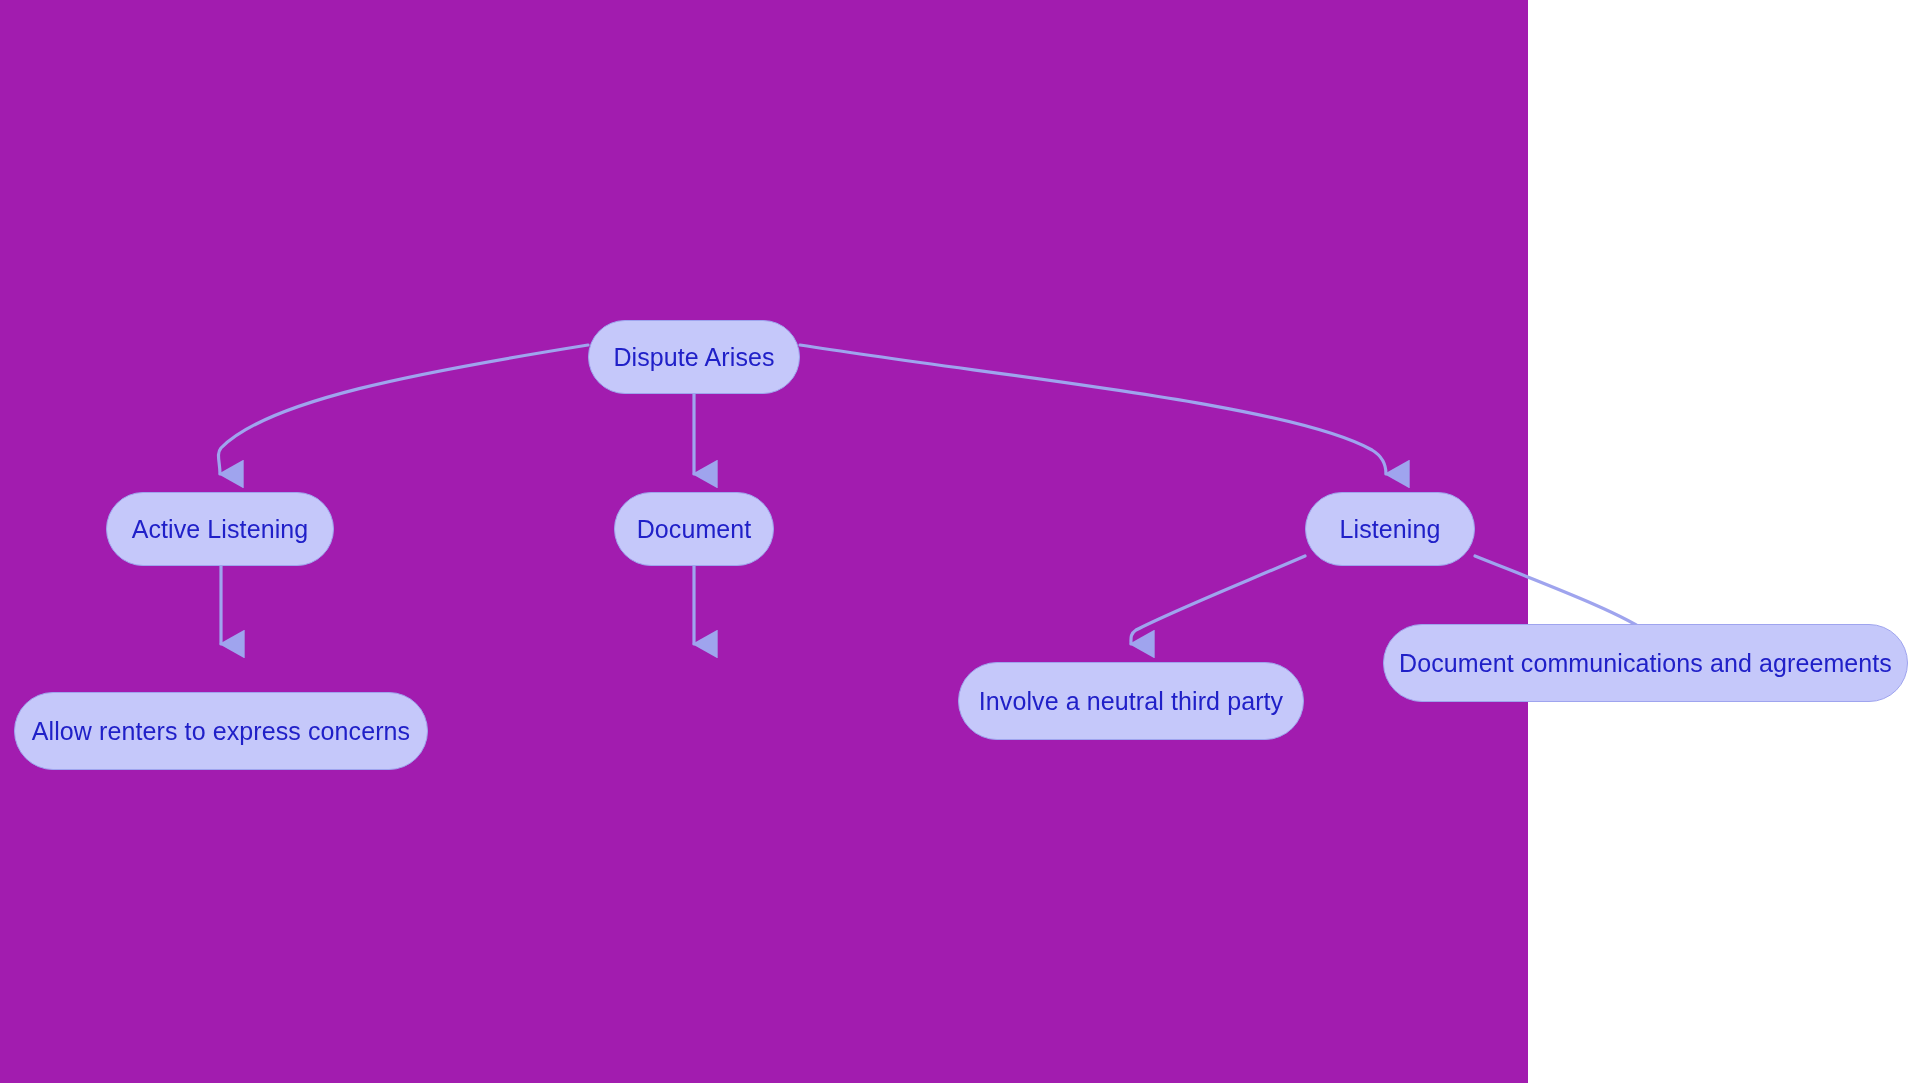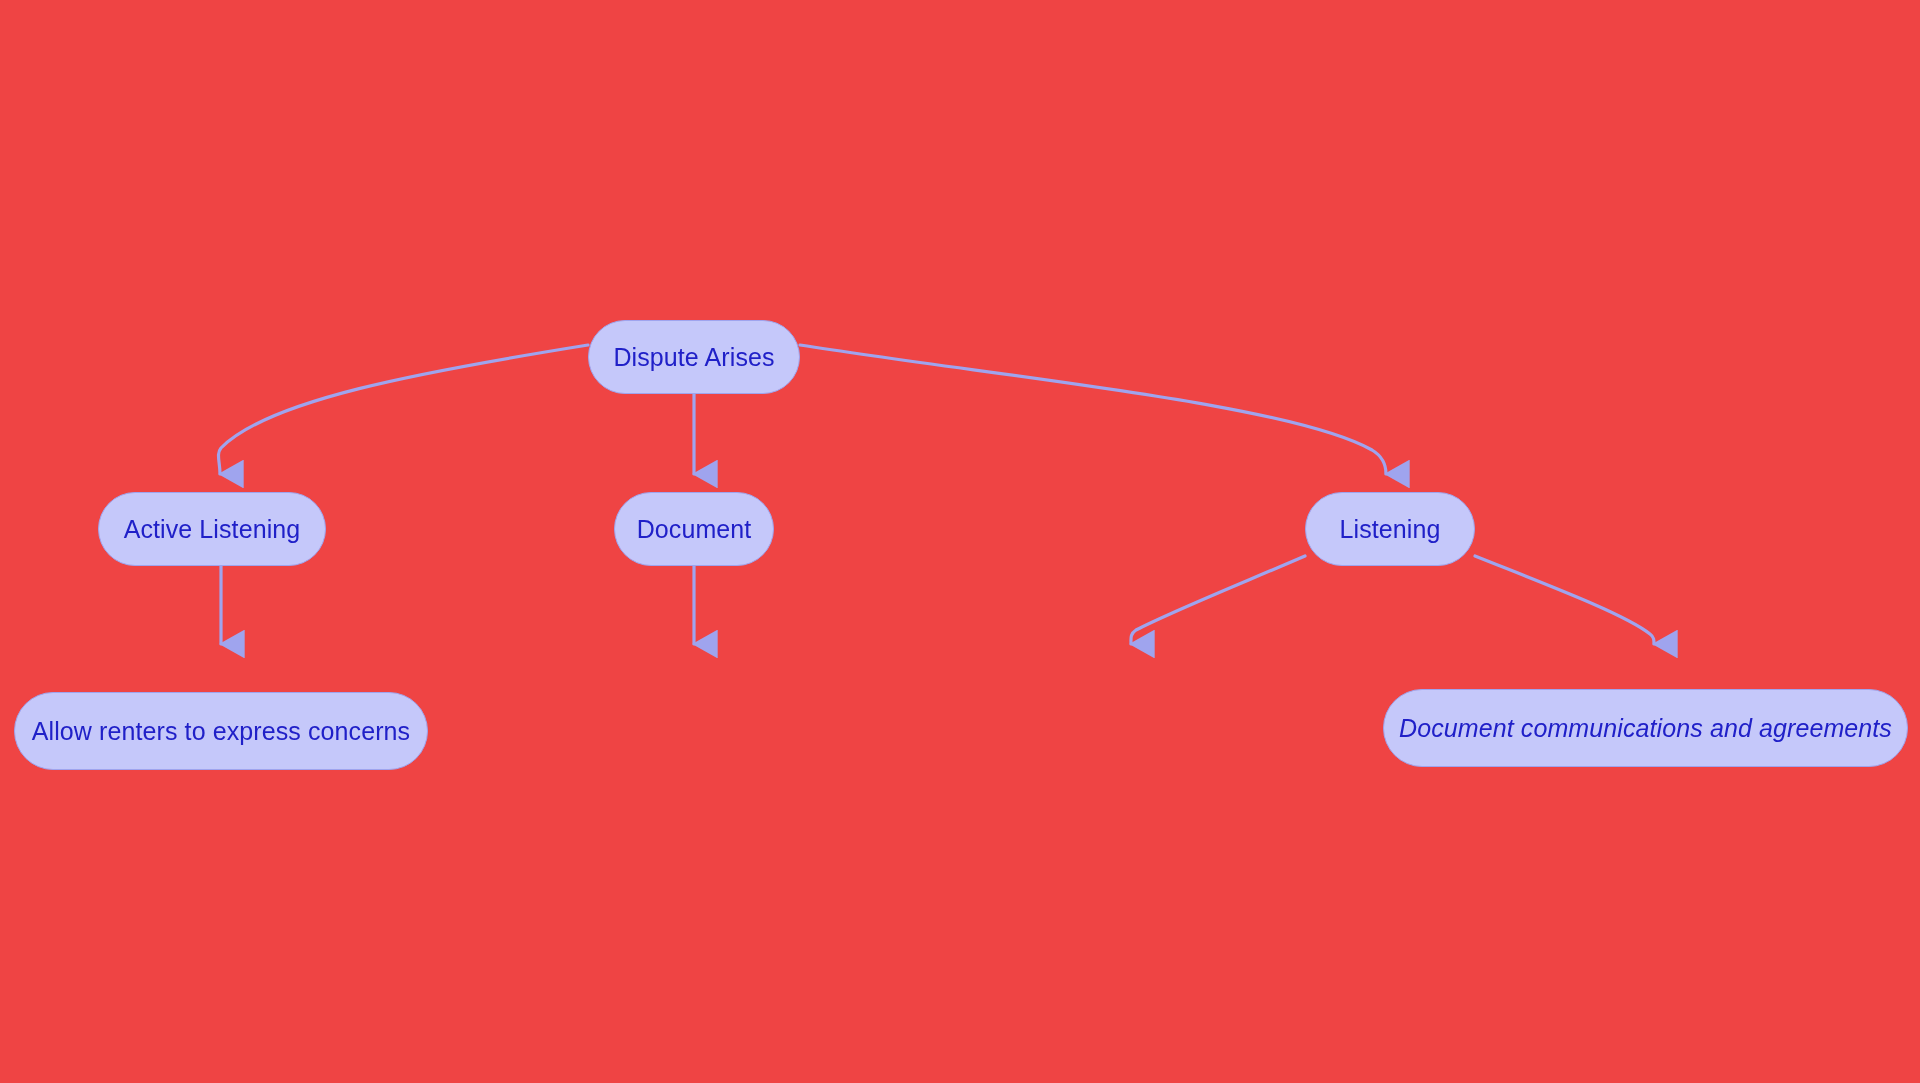--- a/index.html
+++ b/index.html
@@ -8,23 +8,23 @@
     background: #ffffff;
   }
   body {
     width: 1920px;
     height: 1083px;
     overflow: hidden;
     font-family: "Liberation Sans", sans-serif;
   }
   #flow-canvas {
     position: relative;
-    width: 1920px;
+    width: 1528px;
     height: 1083px;
-    background: #ef4444;
+    background: #a21caf;
   }
   #edge-layer {
     position: absolute;
     left: 0;
     top: 0;
     width: 1920px;
     height: 1083px;
   }
   .node {
     position: absolute;
@@ -72,35 +72,38 @@
       <path d="M 1305 556 C 1245 582 1175 610 1136 630 C 1130 634 1131 638 1131 644" marker-end="url(#arrowhead)"></path>
 
       <path d="M 1475 556 C 1545 584 1625 614 1650 634 C 1654 637 1654 640 1654 644" marker-end="url(#arrowhead)"></path>
     </g>
   </svg>
 
   <div class="node" style="left:588px; top:320px; width:212px; height:74px;">
     <span class="node-label">Dispute Arises</span>
   </div>
 
-  <div class="node" style="left:98px; top:492px; width:228px; height:74px;">
+  <div class="node" style="left:106px; top:492px; width:228px; height:74px;">
     <span class="node-label">Active Listening</span>
   </div>
 
   <div class="node" style="left:614px; top:492px; width:160px; height:74px;">
     <span class="node-label">Document</span>
   </div>
 
   <div class="node" style="left:1305px; top:492px; width:170px; height:74px;">
     <span class="node-label">Listening</span>
   </div>
 
   <div class="node" style="left:14px; top:692px; width:414px; height:78px;">
     <span class="node-label">Allow renters to express concerns</span>
   </div>
 
 
+  <div class="node" style="left:958px; top:662px; width:346px; height:78px;">
+    <span class="node-label">Involve a neutral third party</span>
+  </div>
 
-  <div class="node" style="left:1383px; top:689px; width:525px; height:78px;font-style:italic;">
+  <div class="node" style="left:1383px; top:624px; width:525px; height:78px;">
     <span class="node-label">Document communications and agreements</span>
   </div>
 
 </div>
 
 </body></html>

